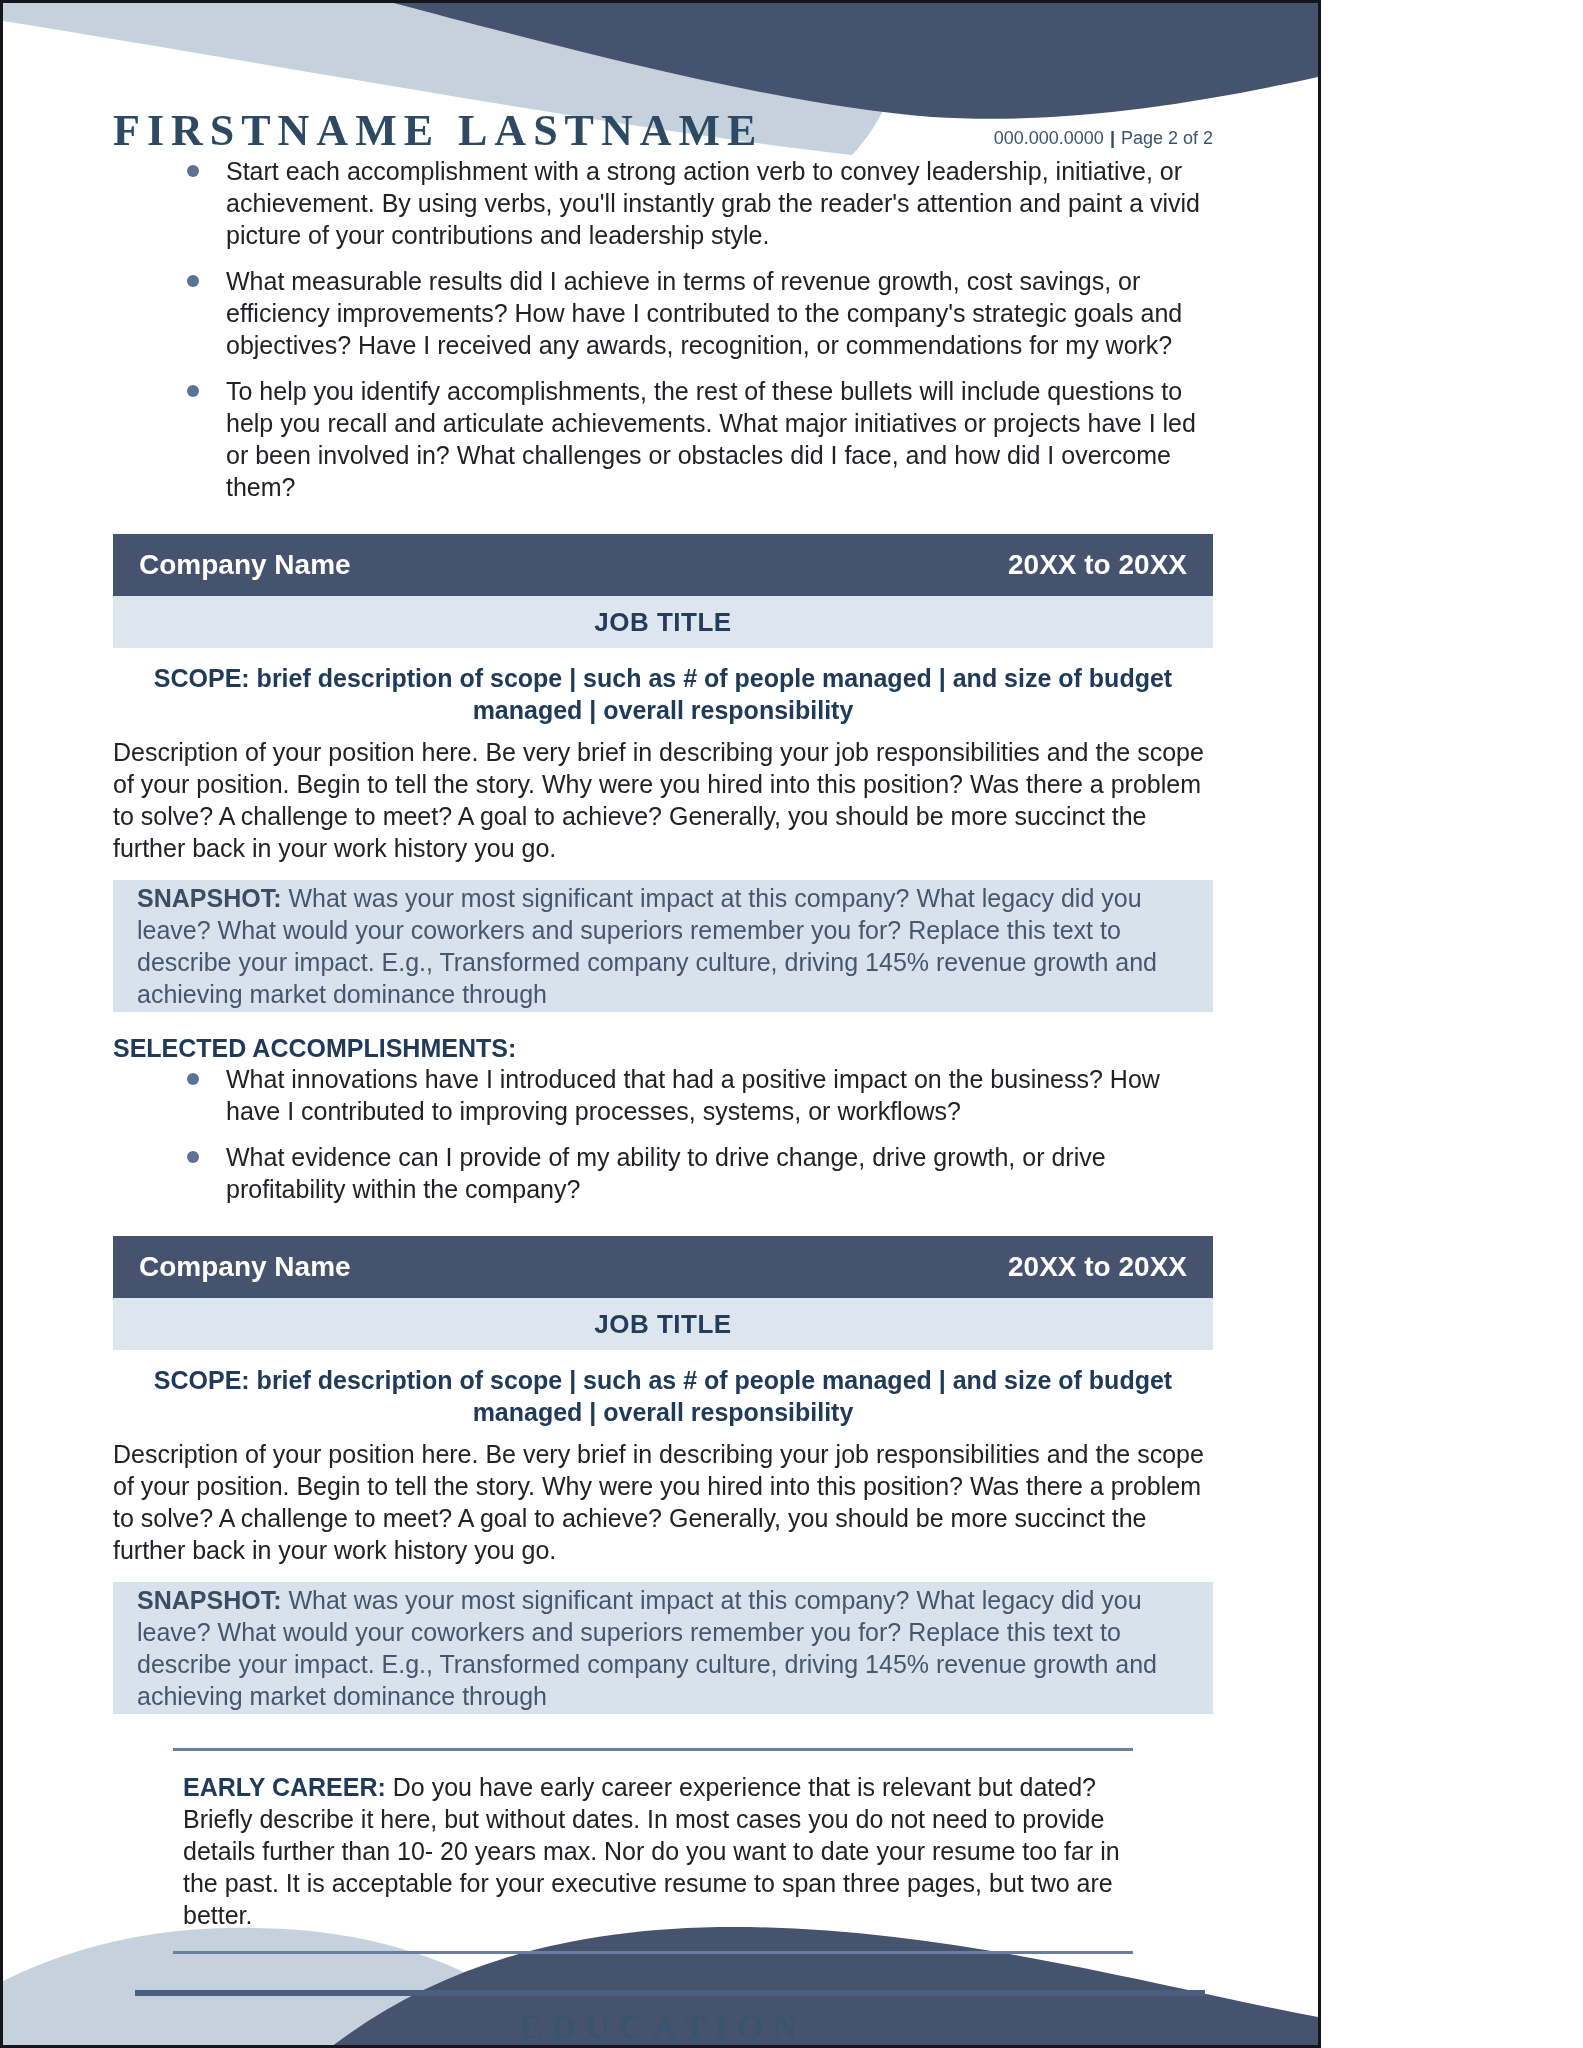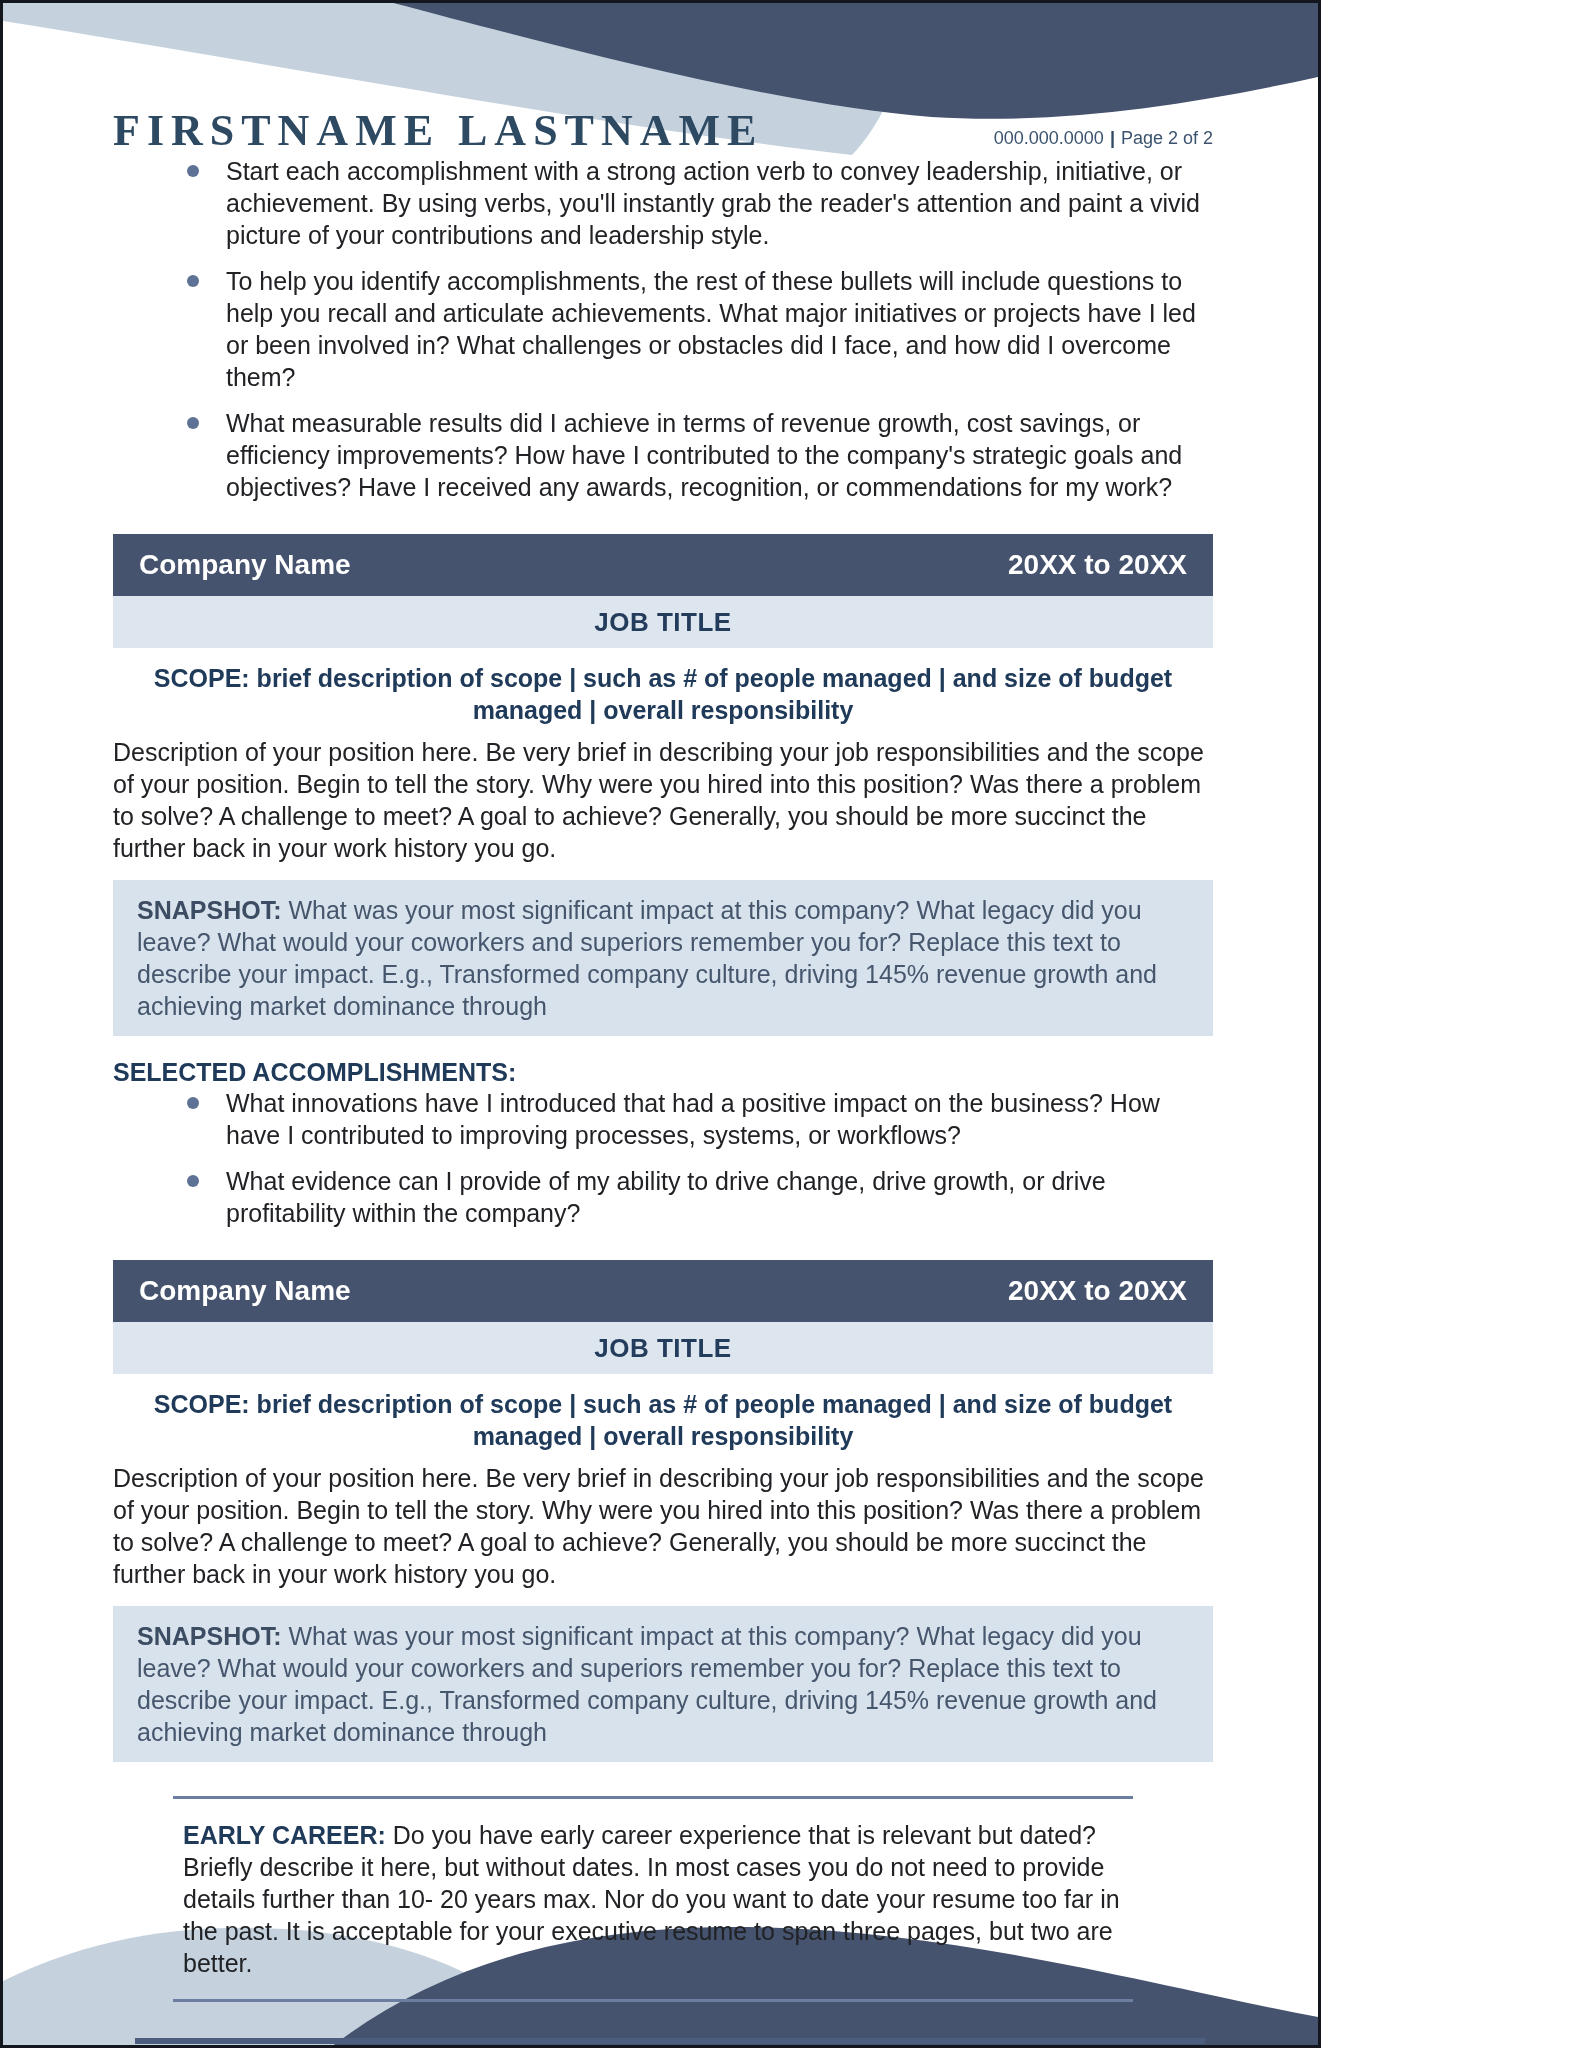--- a/index.html
+++ b/index.html
@@ -95,21 +95,21 @@
     line-height:32px;
   }
   .jobdesc{
     margin-top:10px;
     font-size:25px;
     line-height:32px;
   }
   .snapshot{
     margin-top:16px;
     background:#d8e2ec;
-    padding:14px 24px;
+    padding:2px 24px;
     font-size:25px;
     line-height:32px;
     color:#45566d;
   }
   .snapshot strong{color:#3c4c63;}
   .accomp-head{
     margin-top:22px;
     font-weight:bold;
     font-size:25px;
     color:#203a5a;
@@ -177,25 +177,25 @@
       </div>
     </div>
 
     <ul class="blist intro-list">
       <li>
         <span class="dot"></span>
         <span>Start each accomplishment with a strong action verb to convey leadership, initiative, or achievement. By using verbs, you'll instantly grab the reader's attention and paint a vivid picture of your contributions and leadership style.</span>
       </li>
       <li>
         <span class="dot"></span>
-        <span>To help you identify accomplishments, the rest of these bullets will include questions to help you recall and articulate achievements. What major initiatives or projects have I led or been involved in? What challenges or obstacles did I face, and how did I overcome them?</span>
+        <span>What measurable results did I achieve in terms of revenue growth, cost savings, or efficiency improvements? How have I contributed to the company's strategic goals and objectives? Have I received any awards, recognition, or commendations for my work?</span>
       </li>
       <li>
         <span class="dot"></span>
-        <span>What measurable results did I achieve in terms of revenue growth, cost savings, or efficiency improvements? How have I contributed to the company's strategic goals and objectives? Have I received any awards, recognition, or commendations for my work?</span>
+        <span>To help you identify accomplishments, the rest of these bullets will include questions to help you recall and articulate achievements. What major initiatives or projects have I led or been involved in? What challenges or obstacles did I face, and how did I overcome them?</span>
       </li>
     </ul>
 
     <div>
       <div class="company-bar">
         <span>Company Name</span>
         <span>20XX to 20XX</span>
       </div>
       <div class="job-title-bar">
         <span>JOB TITLE</span>

